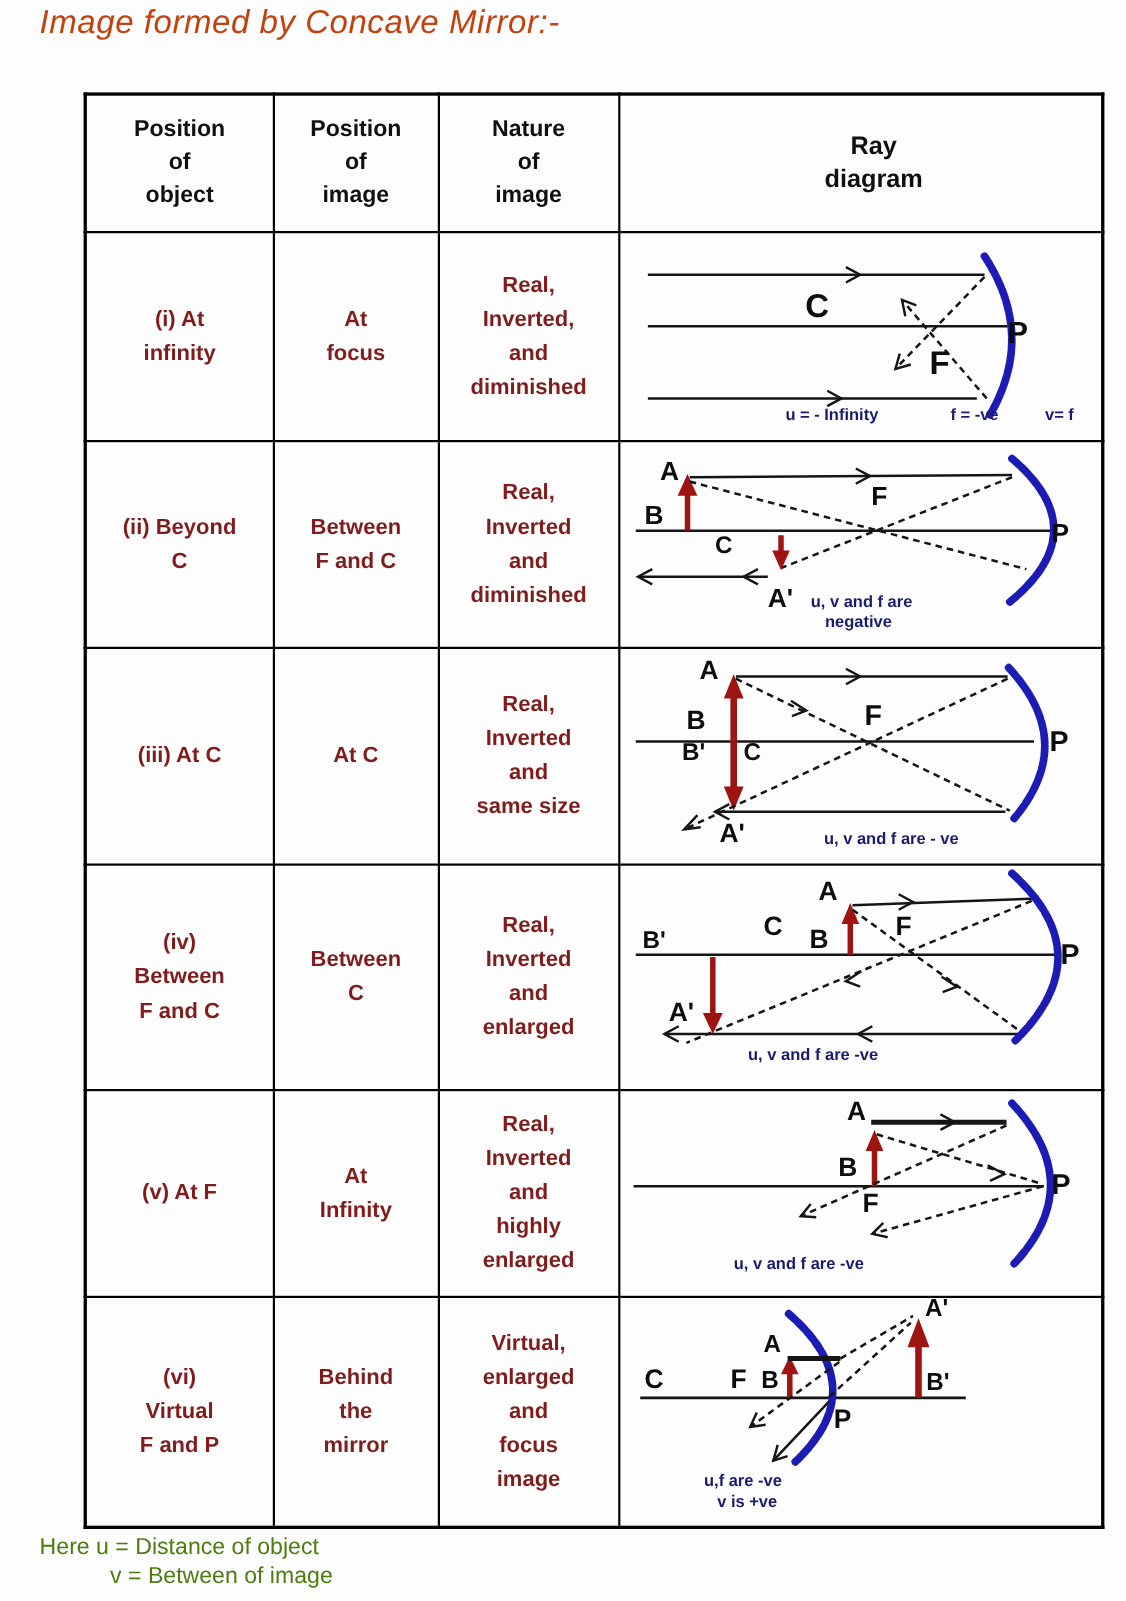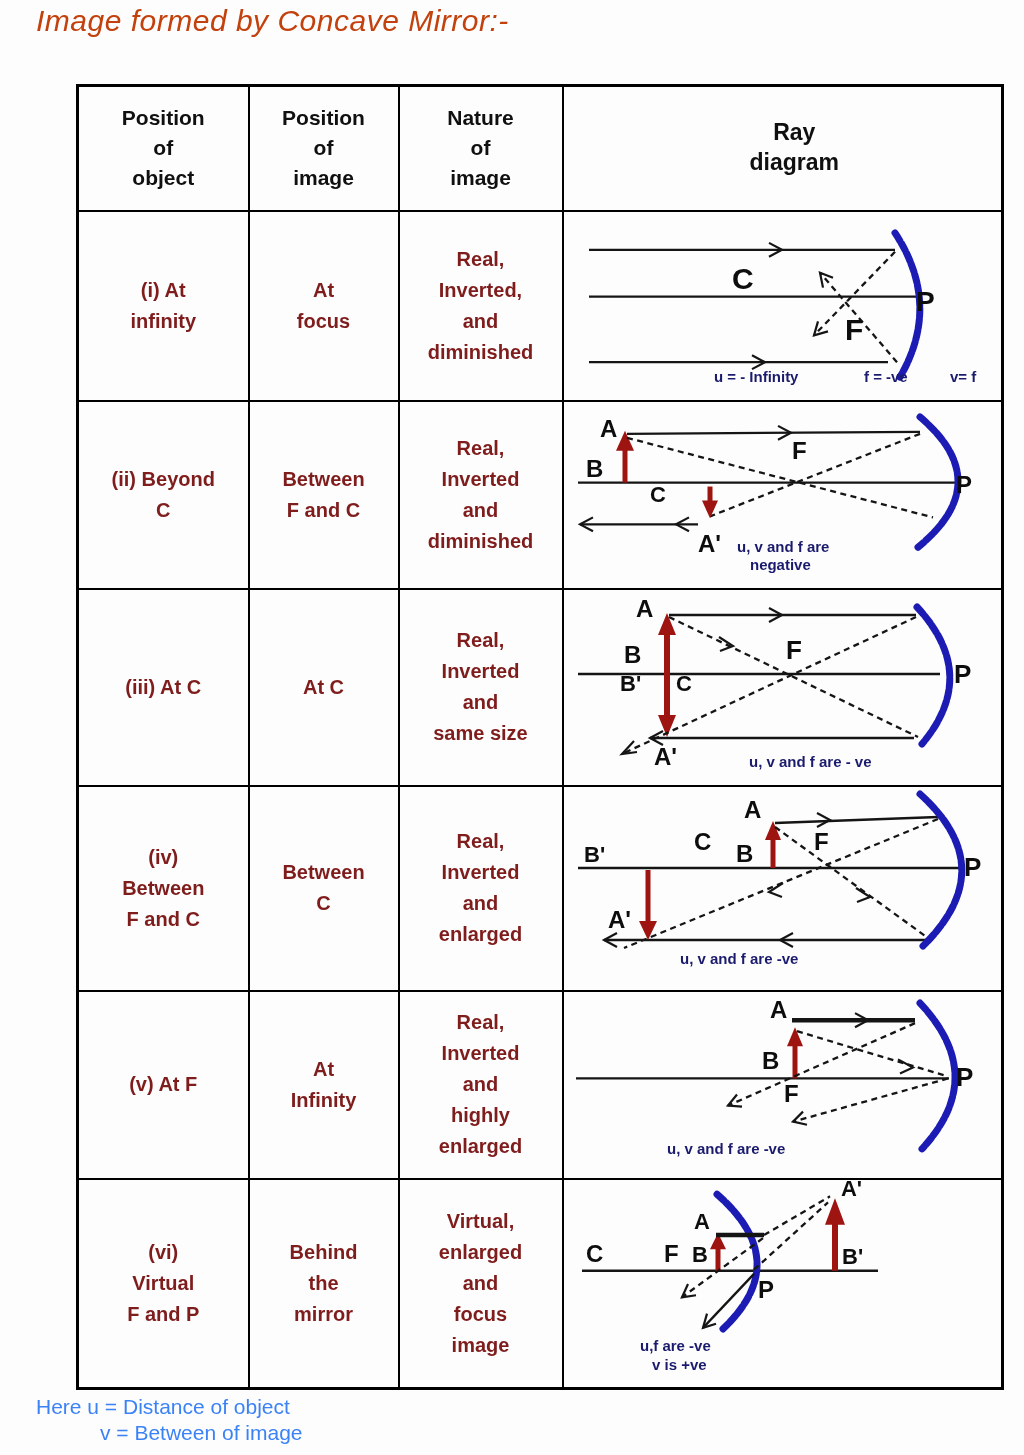--- a/index.html
+++ b/index.html
@@ -48,21 +48,21 @@
   .dash{stroke:#151515;stroke-width:2.3;fill:none;stroke-dasharray:6 4.5;}
   .ah{stroke:#151515;stroke-width:2.2;fill:none;stroke-linejoin:miter;}
   .mir{stroke:var(--mirror);stroke-width:7;fill:none;stroke-dasharray:9 2.5;stroke-linecap:round;}
   .rline{stroke:var(--red);stroke-width:5;fill:none;}
   .rline.w6{stroke-width:6;}
   .rtri{fill:var(--red);stroke:none;}
   .lbl{fill:#0d0d0d;font-weight:bold;}
   .ann{fill:var(--navy);font-weight:bold;font-size:15px;}
   .footer{
     position:absolute;left:36px;top:1394px;
-    font-size:21px;color:#3b82f6;line-height:1.25;
+    font-size:21px;color:#4d7c0f;line-height:1.25;
   }
   .footer .l2{margin-left:64px;}
 </style>
 </head>
 <body>
 
 <div class="page">
 
   <div class="title">Image formed by Concave Mirror:-</div>
 

